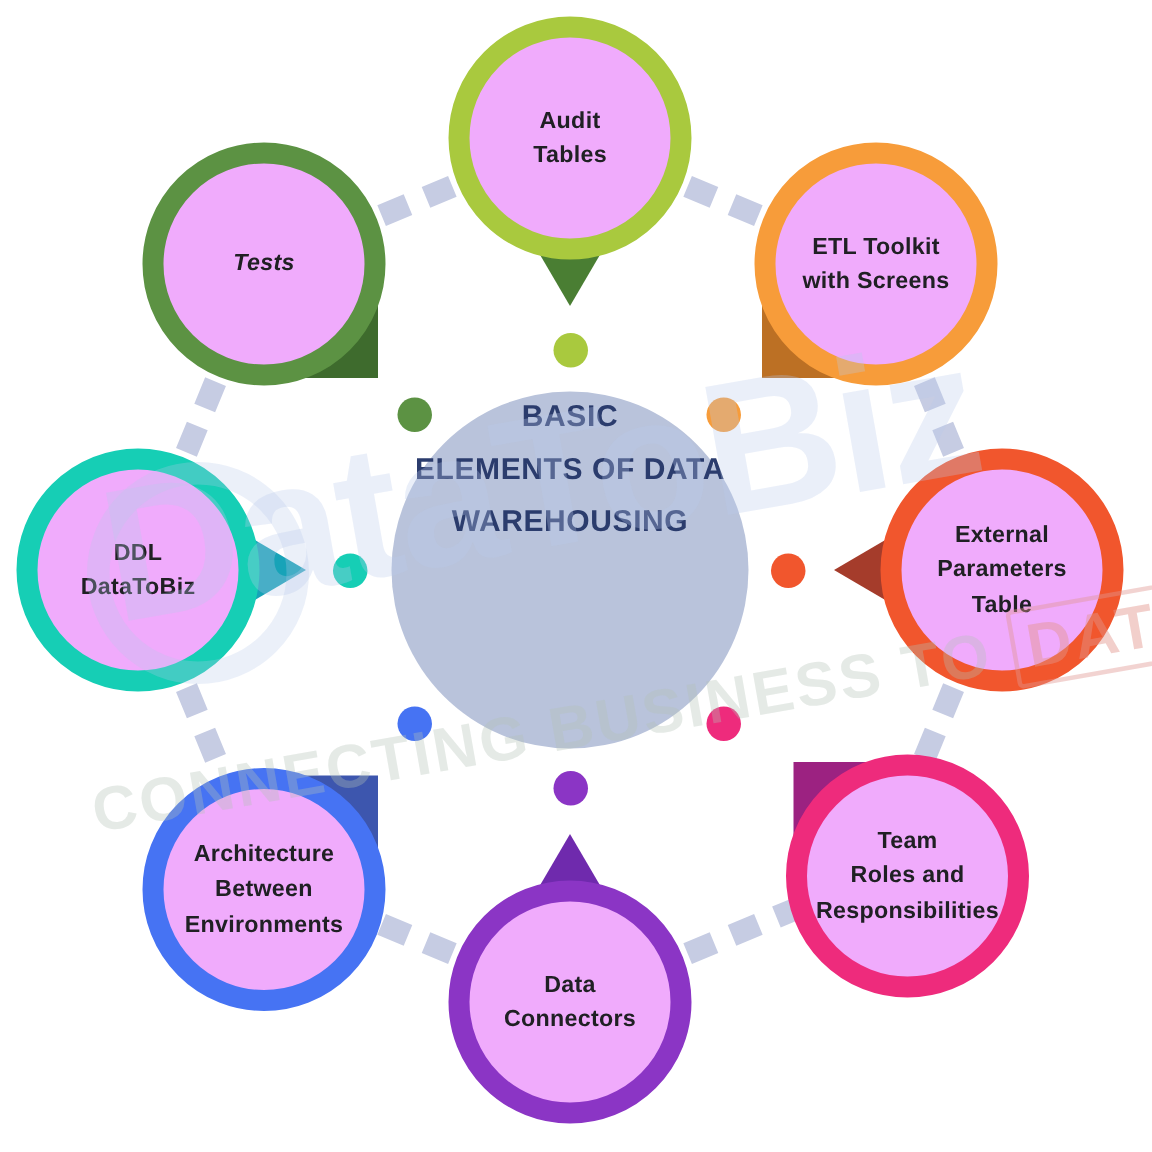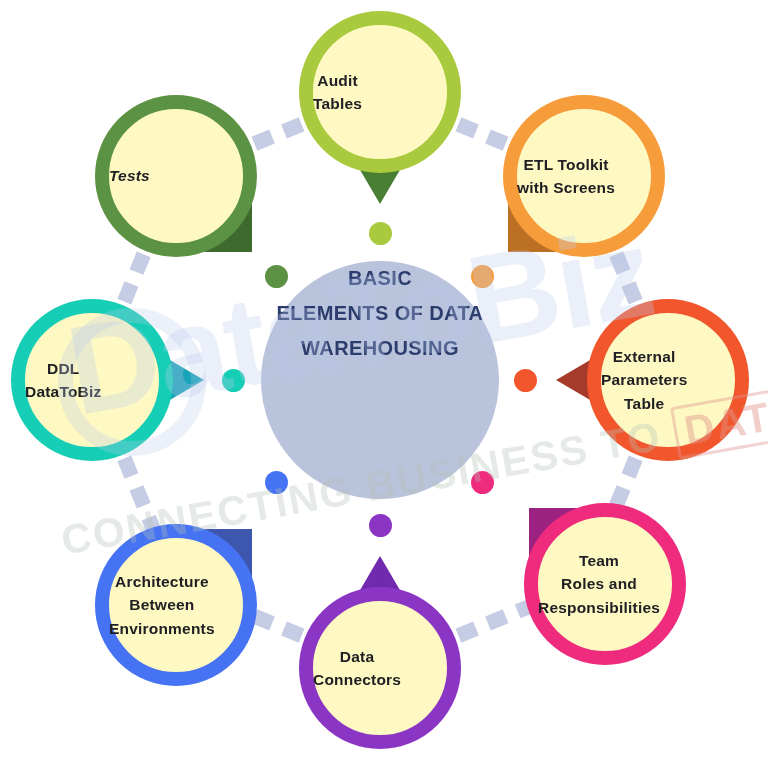--- a/index.html
+++ b/index.html
@@ -16,39 +16,39 @@
               color:rgba(178,192,182,0.34);transform:rotate(-10deg);transform-origin:left center;white-space:nowrap;}
   .wm-box{display:inline-block;border:3px solid rgba(225,150,145,0.42);color:rgba(226,148,140,0.45);
           padding:0 8px;border-radius:4px;}
   
   .center-circle{position:absolute;left:261px;top:261px;width:238px;height:238px;border-radius:50%;
                  display:flex;align-items:flex-start;justify-content:center;z-index:2;}
   .center-title{white-space:pre-line;text-align:center;font-weight:bold;font-size:20px;line-height:1.75;
                 letter-spacing:0.4px;}
   
   .sat{position:absolute;width:162px;height:162px;}
-  .sat .ring{position:absolute;inset:0;border:14px solid var(--ring);border-radius:50%;background:#fef9c3;
-             display:flex;align-items:center;z-index:2;box-sizing:border-box;}
+  .sat .ring{position:absolute;inset:0;border:14px solid var(--ring);border-radius:50%;background:#f0abfc;
+             display:flex;align-items:center;justify-content:center;z-index:2;box-sizing:border-box;}
   .sat .label{white-space:pre-line;text-align:center;font-weight:bold;font-size:15.5px;line-height:1.5;
               color:#202024;letter-spacing:0.2px;}
   .pointer{position:absolute;background:var(--pointer);z-index:1;}
   .tri-down {left:33px;top:111px;width:96px;height:82px;clip-path:polygon(0 0,100% 0,50% 100%);}
   .tri-up   {left:33px;top:-31px;width:96px;height:82px;clip-path:polygon(50% 0,100% 100%,0 100%);}
   .tri-left {left:-31px;top:33px;width:82px;height:96px;clip-path:polygon(100% 0,100% 100%,0 50%);}
   .tri-right{left:111px;top:33px;width:82px;height:96px;clip-path:polygon(0 0,100% 50%,0 100%);}
   .sq-br{left:93px;top:93px;width:64px;height:64px;}
   .sq-bl{left:5px; top:93px;width:64px;height:64px;}
   .sq-tr{left:93px;top:5px; width:64px;height:64px;}
   .sq-tl{left:5px; top:5px; width:64px;height:64px;}
   #sat-top   {left:299px;top:11px;}
   #sat-tr    {left:503px;top:95px;}
   #sat-right {left:587px;top:299px;}
   #sat-br    {left:524px;top:503px;}
   #sat-bottom{left:299px;top:587px;}
-  #sat-bl    {left:95px; top:524px;}
+  #sat-bl    {left:95px; top:512px;}
   #sat-left  {left:11px; top:299px;}
   #sat-tl    {left:95px; top:95px;font-style:italic;}
   
   .dot{position:absolute;width:23px;height:23px;border-radius:50%;z-index:3;}
   #dot-top   {left:369px;top:222px;}
   #dot-tr    {left:471px;top:265px;}
   #dot-right {left:514px;top:369px;}
   #dot-br    {left:471px;top:471px;}
   #dot-bottom{left:369px;top:514px;}
   #dot-bl    {left:265px;top:471px;}

